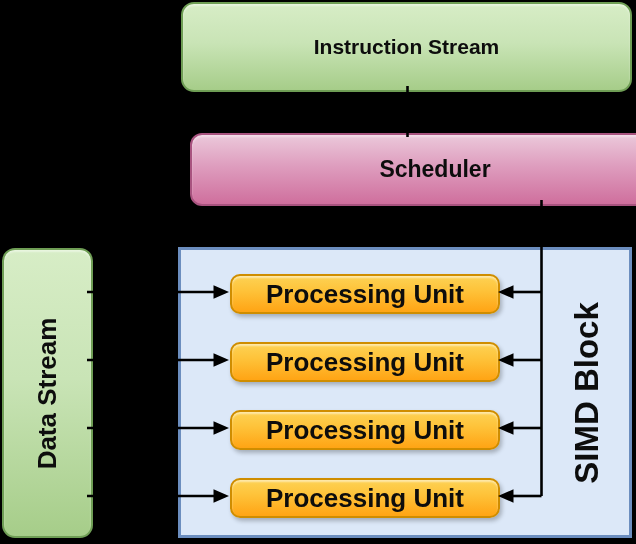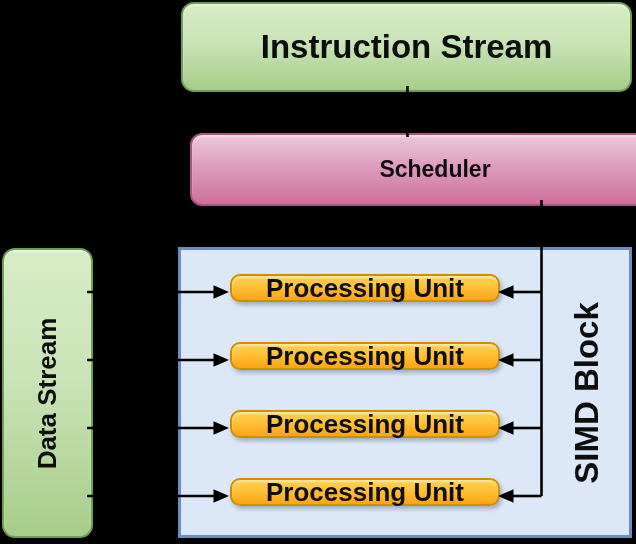--- a/index.html
+++ b/index.html
@@ -13,27 +13,27 @@
         font-weight:bold;color:#0d0d0d;}
   .node .lbl{white-space:nowrap;}
 
   .green{background:linear-gradient(180deg,#d7edc6 0%,#c9e4b6 45%,#a6cd89 100%);
          border:2px solid #6f9e55;border-radius:13px;
          box-shadow:inset 0 2px 2px rgba(255,255,255,0.45), 2px 3px 4px rgba(0,0,0,0.5);}
   .pink{background:linear-gradient(180deg,#ebc8da 0%,#de9dbe 45%,#cf6f9d 100%);
         border:2px solid #a8537f;border-radius:12px;
         box-shadow:inset 0 2px 2px rgba(255,255,255,0.4), 2px 3px 4px rgba(0,0,0,0.5);}
 
-  #instruction-stream{left:181px;top:2px;width:451px;height:90px;font-size:33px;}
+  #instruction-stream{left:181px;top:2px;width:451px;height:90px;font-size:21px;}
   #scheduler{left:190px;top:133px;width:490px;height:73px;font-size:23px;}
 
   
   .simd{position:absolute;left:178px;top:247px;width:454px;height:291px;
         box-sizing:border-box;background:#dce8f8;border:3px solid #6c8ebf;}
-  .pu{position:absolute;left:49px;width:270px;height:28px;box-sizing:border-box;
+  .pu{position:absolute;left:49px;width:270px;height:40px;box-sizing:border-box;
       display:flex;align-items:center;justify-content:center;
       background:linear-gradient(180deg,#fdd254 0%,#fec33a 40%,#ffa414 100%);
       border:2px solid #cf8d00;border-radius:10px;
       font-weight:bold;font-size:26px;color:#0d0d0d;white-space:nowrap;
       box-shadow:inset 0 2px 2px rgba(255,255,255,0.5), 2px 3px 4px rgba(0,0,0,0.25);}
   .pu1{top:24px;} .pu2{top:92px;} .pu3{top:160px;} .pu4{top:228px;}
 
   .simd-label-area{position:absolute;left:364px;top:0;right:0;bottom:0;
         display:flex;align-items:center;justify-content:center;}
   .vtext{transform:rotate(-90deg);white-space:nowrap;font-weight:bold;color:#0d0d0d;}

